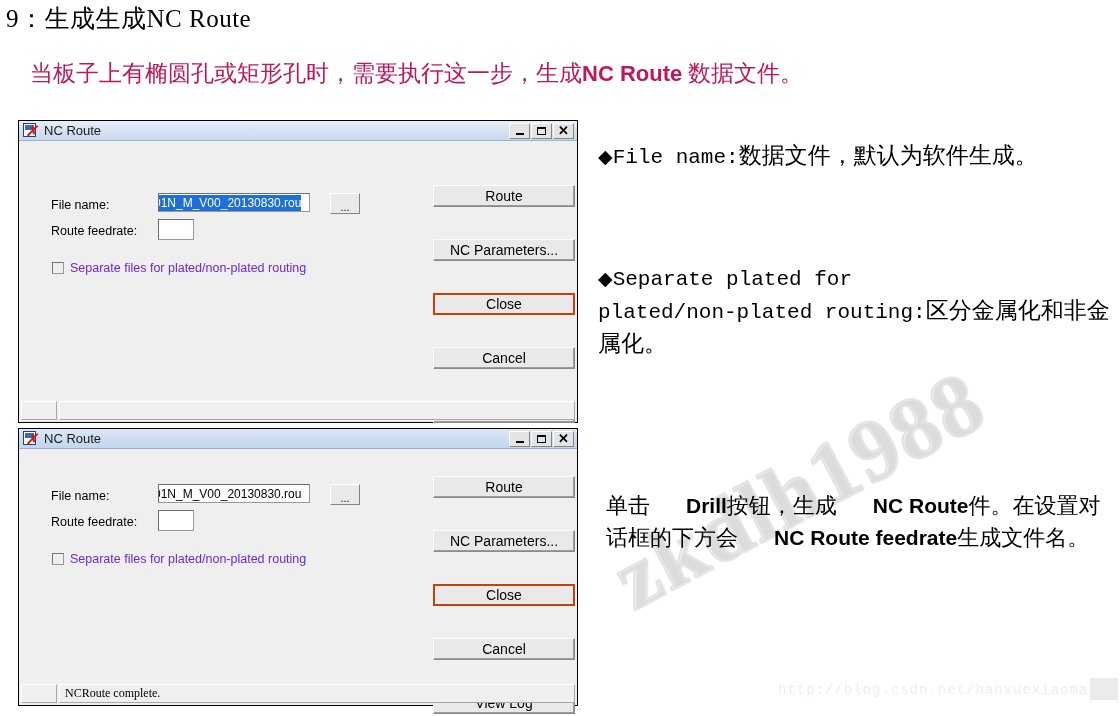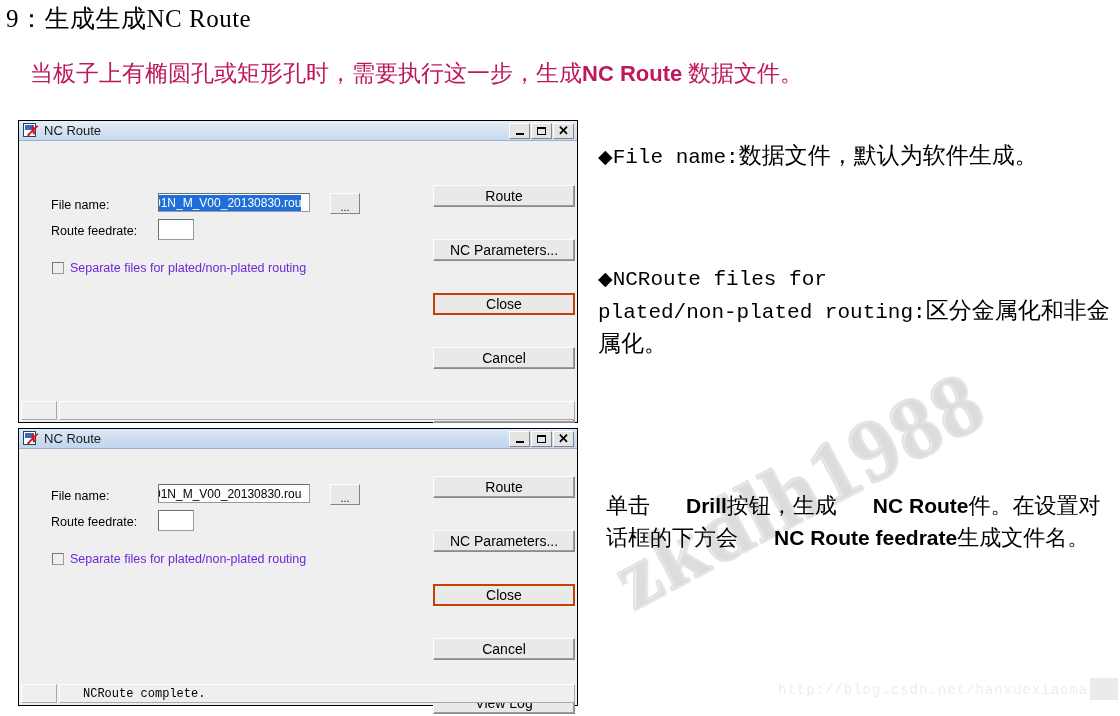--- a/index.html
+++ b/index.html
@@ -261,26 +261,26 @@
     height: 19px;
     display: flex;
     gap: 2px;
   }
   .sb-pane {
     background: #efefef;
     border: 1px solid #ffffff;
     border-right-color: #a8a8a8;
     border-bottom-color: #a8a8a8;
     box-sizing: border-box;
-    font-family: Liberation Mono, monospace;
+    font-family: Liberation Serif, serif;
     font-size: 12px;
     color: #000;
     display: flex;
     align-items: center;
-    padding-left: 23px;
+    padding-left: 5px;
     overflow: hidden;
     white-space: nowrap;
   }
   .sb-pane.small { width: 36px; flex: 0 0 auto; }
   .sb-pane.wide { flex: 1 1 auto; }
 
   
   .annot {
     position: absolute;
     font-family: "Liberation Serif", serif;
@@ -468,15 +468,15 @@
     <div class="statusbar">
       <div class="sb-pane small"></div>
       <div class="sb-pane wide">NCRoute complete.</div>
     </div>
 
   </div>
 </div>
 
 <div class="annot" style="left:598px; top:140px; width:520px;"><span class="bullet">◆</span><span class="mono">File name:</span><span>数据文件，默认为软件生成。</span></div>
 
-<div class="annot" style="left:598px; top:262px; width:522px;"><span class="bullet">◆</span><span class="mono">NCRoute files for</span><br><span class="mono">plated/non-plated routing:</span><span>区分金属化和非金属化。</span></div>
+<div class="annot" style="left:598px; top:262px; width:522px;"><span class="bullet">◆</span><span class="mono">Separate plated for</span><br><span class="mono">plated/non-plated routing:</span><span>区分金属化和非金属化。</span></div>
 
 <div class="annot-sans" style="left:606px; top:490px; width:512px;"><span>单击</span><span class="lat">Drill</span><span>按钮，生成</span><span class="lat">NC Route</span><span>件。在设置对话框的下方会</span><span class="lat">NC Route feedrate</span><span>生成文件名。</span></div>
 
 </body></html>

